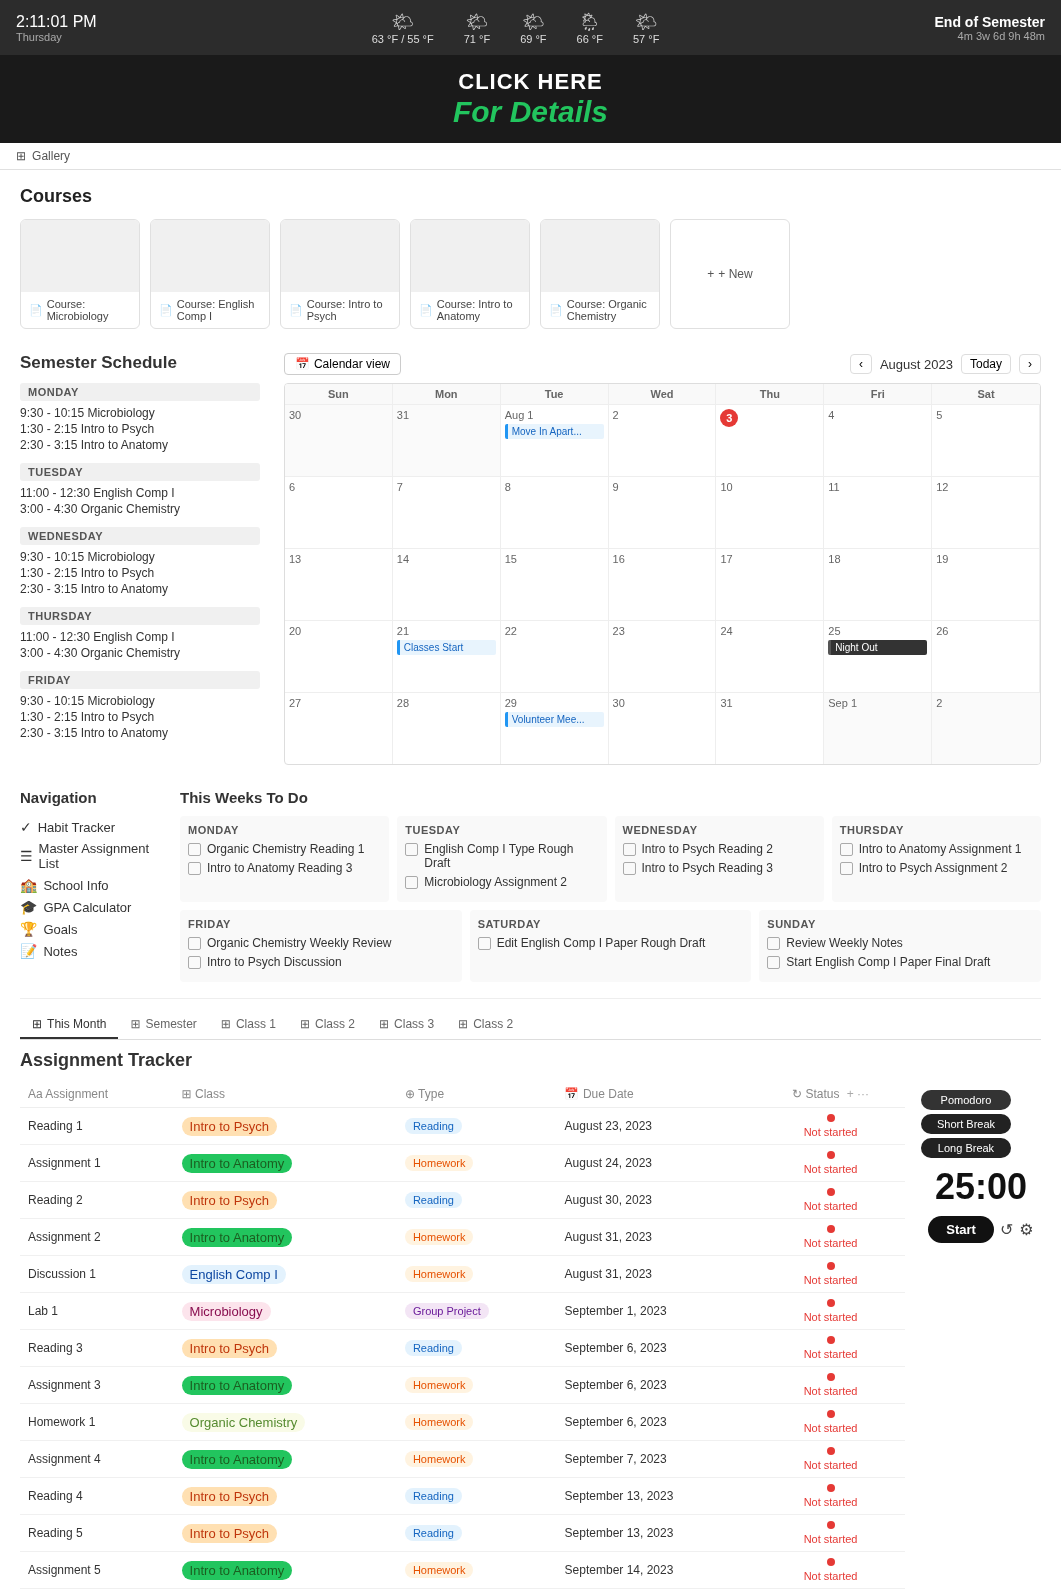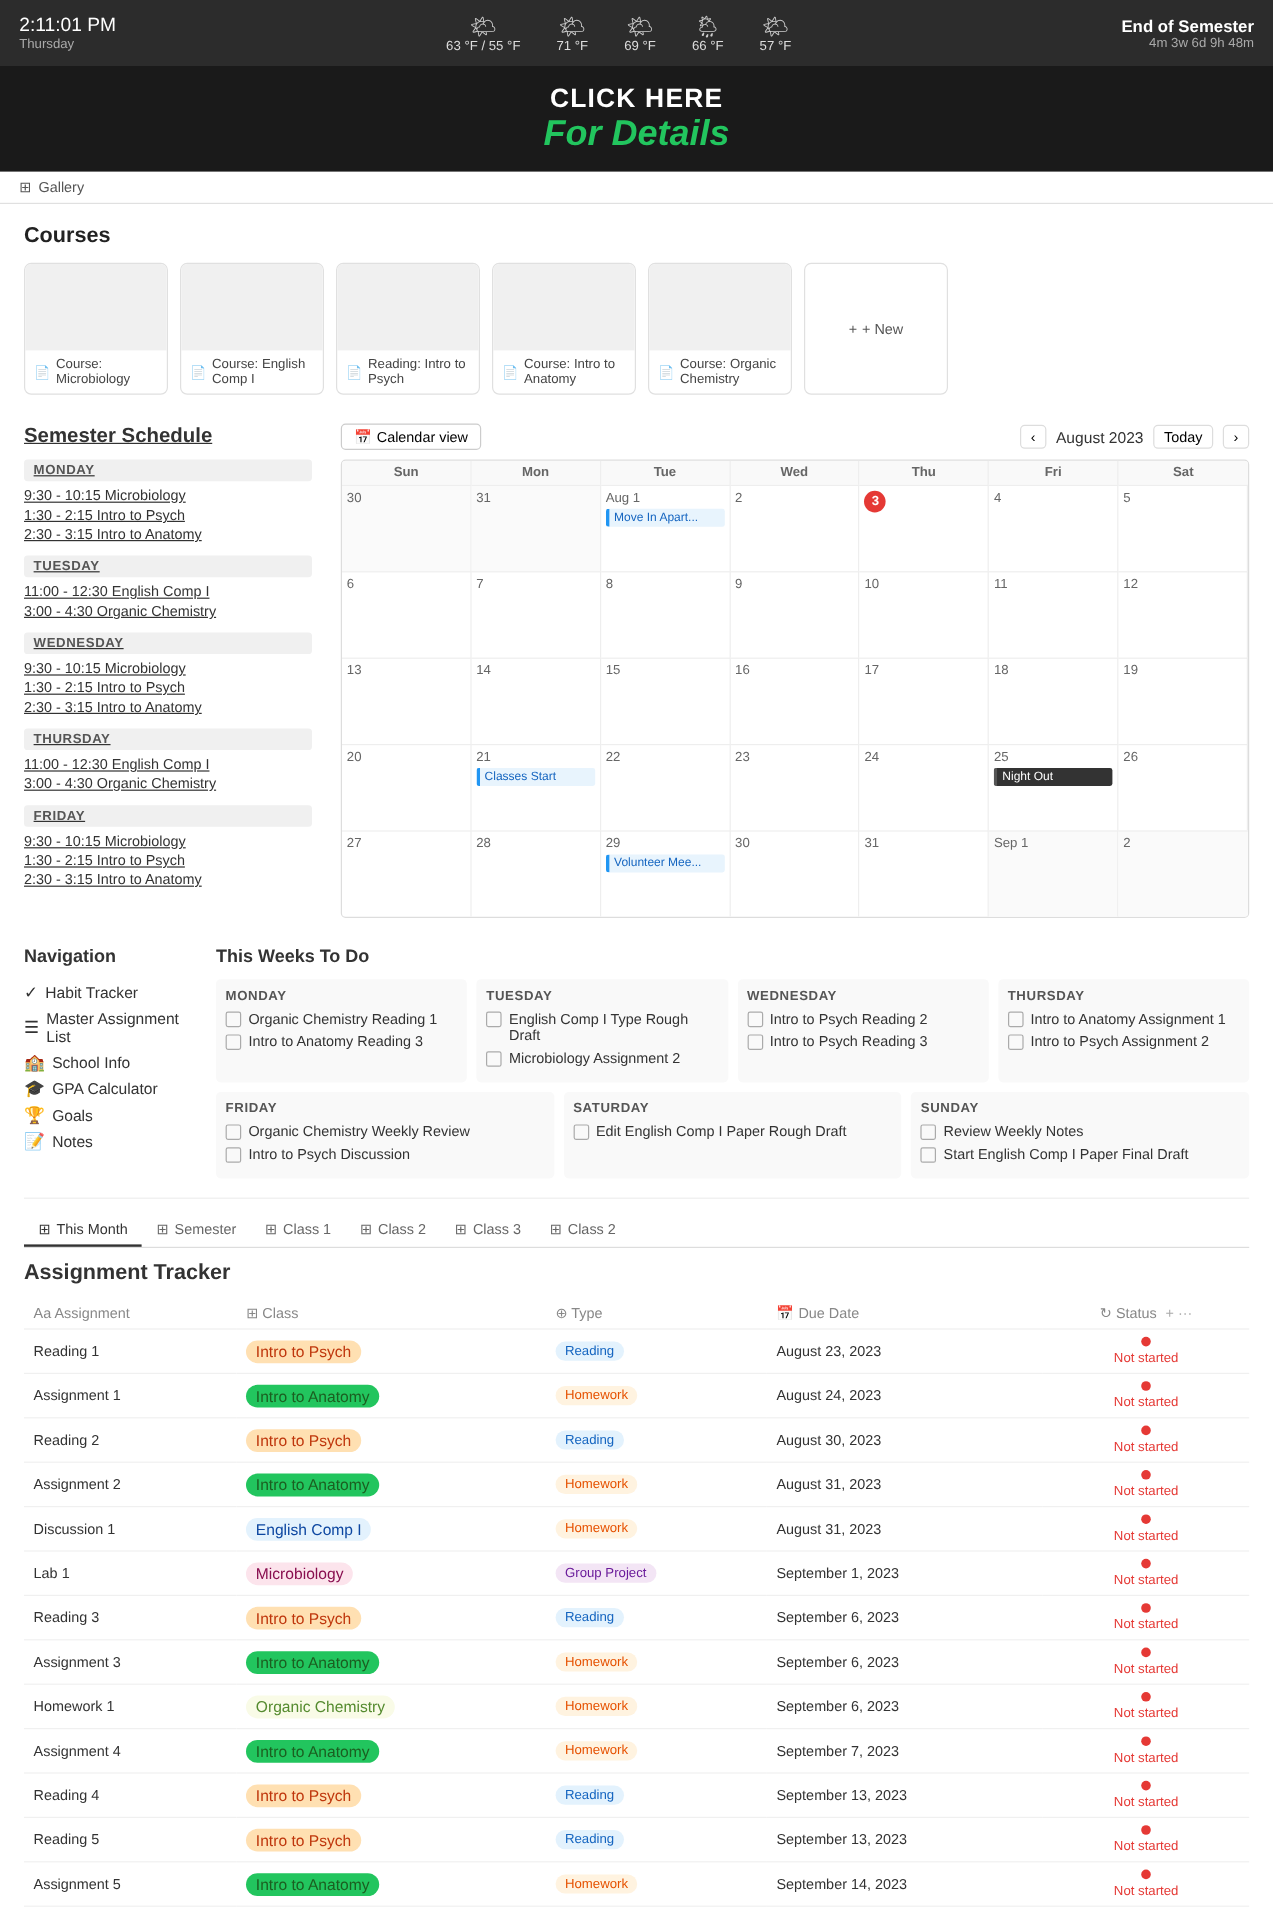--- a/index.html
+++ b/index.html
@@ -32,21 +32,21 @@
     .section-title { font-size: 18px; font-weight: 600; margin-bottom: 12px; color: #222; }
 
     .courses-grid { display: flex; gap: 10px; flex-wrap: wrap; margin-bottom: 24px; }
     .course-card { width: 120px; border: 1px solid #e0e0e0; border-radius: 6px; overflow: hidden; cursor: pointer; }
     .course-card-thumb { height: 72px; background: #f0f0f0; }
     .course-card-label { padding: 6px 8px; font-size: 11px; color: #444; display: flex; align-items: center; gap: 4px; }
     .course-card-new { width: 120px; border: 1px solid #e0e0e0; border-radius: 6px; display: flex; align-items: center; justify-content: center; height: 110px; cursor: pointer; color: #555; font-size: 12px; gap: 4px; }
 
     
     .schedule-section { display: flex; gap: 24px; margin-bottom: 24px; }
-    .schedule-left { width: 240px; flex-shrink: 0; text-decoration: underline; }
+    .schedule-left { width: 240px; flex-shrink: 0; }
     .schedule-right { flex: 1; }
     .schedule-section-title { font-size: 17px; font-weight: 600; margin-bottom: 10px; }
 
     .day-block { margin-bottom: 10px; }
     .day-label { background: #f0f0f0; padding: 3px 8px; font-size: 11px; font-weight: 700; color: #555; border-radius: 3px; margin-bottom: 4px; letter-spacing: 0.5px; }
     .day-class { font-size: 12px; color: #333; padding: 1px 0; }
 
     
     .calendar-header { display: flex; align-items: center; justify-content: space-between; margin-bottom: 8px; }
     .calendar-nav { display: flex; align-items: center; gap: 8px; }
@@ -170,21 +170,21 @@
       <div class="course-card-thumb"></div>
       <div class="course-card-label">
         <span>📄</span>
         <span>Course: English Comp I</span>
       </div>
     </div>
     <div class="course-card">
       <div class="course-card-thumb"></div>
       <div class="course-card-label">
         <span>📄</span>
-        <span>Reading: Intro to Psych</span>
+        <span>Course: Intro to Psych</span>
       </div>
     </div>
     <div class="course-card">
       <div class="course-card-thumb"></div>
       <div class="course-card-label">
         <span>📄</span>
         <span>Course: Intro to Anatomy</span>
       </div>
     </div>
     <div class="course-card">
@@ -701,16 +701,27 @@
       <div class="status-badge">
         <div class="status-dot"></div>
         <span class="status-text">Not started</span>
       </div>
     </td>
   </tr>
             </tbody>
         </table>
       </div>
 
+      <div style="width:120px; flex-shrink:0; padding-top:40px;">
+        <button class="pomodoro-btn active">Pomodoro</button>
+        <button class="pomodoro-btn">Short Break</button>
+        <button class="pomodoro-btn">Long Break</button>
+        <div class="pomodoro-timer">25:00</div>
+        <div class="pomodoro-controls">
+          <button class="pomo-start-btn">Start</button>
+          <button class="pomo-icon-btn">↺</button>
+          <button class="pomo-icon-btn">⚙</button>
+        </div>
+      </div>
     </div>
   </div>
 
 </div>
 
 </body></html>

